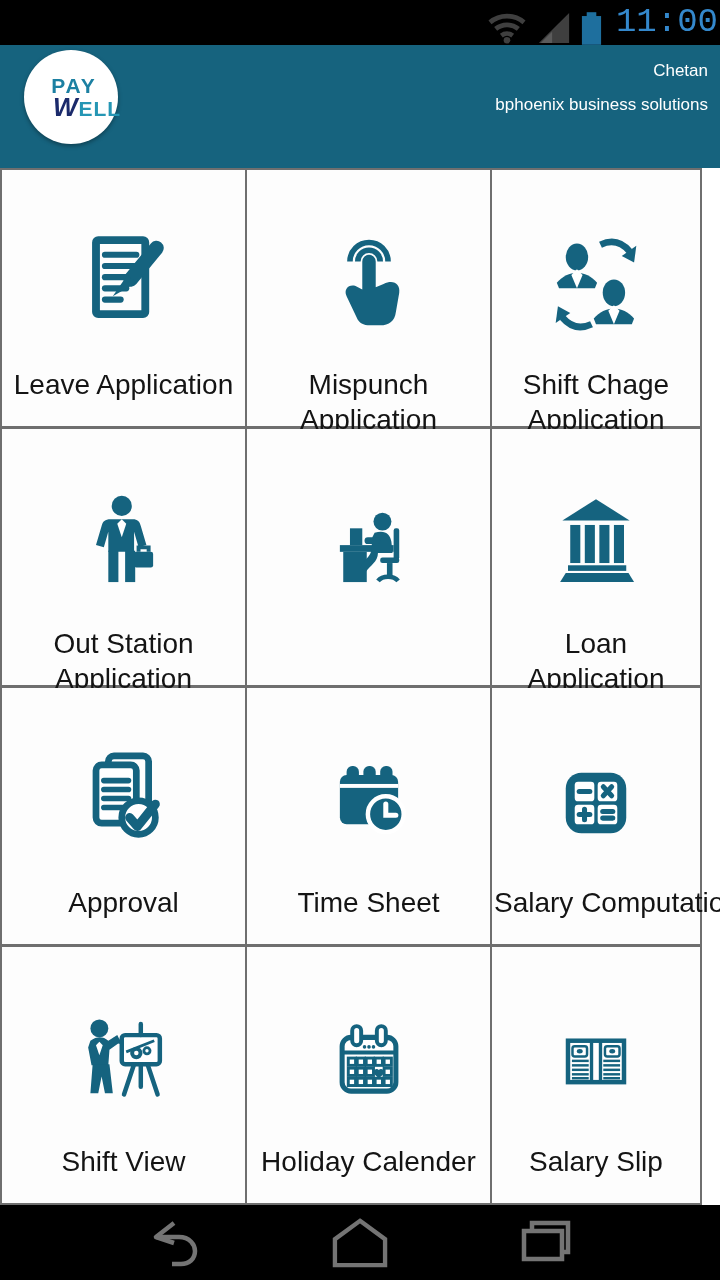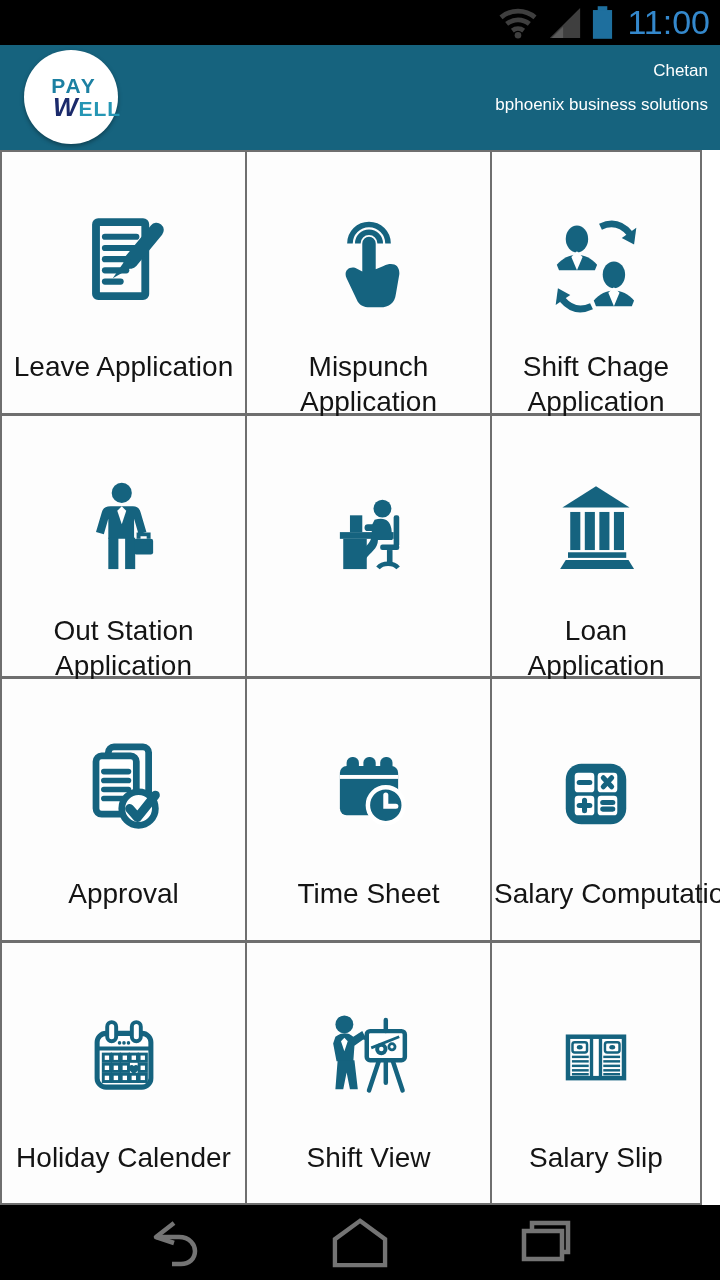--- a/index.html
+++ b/index.html
@@ -9,27 +9,27 @@
     --battery-blue:#1e6f9e;
     --grid-line:#6f6f6f;
     --nav-icon:#747474;
   }
   *{margin:0;padding:0;box-sizing:border-box;}
   html,body{width:720px;height:1280px;overflow:hidden;background:#000;
     font-family:"Liberation Sans",sans-serif;}
   .screen{width:720px;height:1280px;display:flex;flex-direction:column;background:#fff;}
 
   
-  .status-bar{height:45px;background:#000;display:flex;align-items:center;
-    justify-content:flex-end;gap:9px;padding:0 10px;flex:0 0 auto;}
+  .status-bar{height:45px;background:#000;display:flex;align-items:flex-end;
+    justify-content:flex-end;gap:9px;padding:0 2px;flex:0 0 auto;font-family:Liberation Mono, monospace;}
   .status-bar svg{display:block;}
   .status-time{color:var(--time-blue);font-size:34px;line-height:45px;margin-left:4px;}
 
   
-  .app-header{height:105px;background:var(--header-bg);position:relative;flex:0 0 auto;}
+  .app-header{height:123px;background:var(--header-bg);position:relative;flex:0 0 auto;}
   .logo-circle{position:absolute;left:24px;top:5px;width:94px;height:94px;border-radius:50%;
     background:#fff;box-shadow:0 2px 4px rgba(0,0,0,.35);display:flex;flex-direction:column;
     align-items:center;justify-content:center;line-height:1;}
   .logo-pay{color:#1c7fa0;color:#1c80a2;font-size:21px;font-weight:bold;letter-spacing:2px;margin-left:6px;}
   .logo-well{font-size:21px;font-weight:bold;letter-spacing:1px;color:#2596b4;margin-top:-2px;margin-left:32px;}
   .logo-well .logo-w{color:#1b2a6b;font-style:italic;font-size:26px;}
   .header-text{position:absolute;right:12px;top:9px;text-align:right;color:#fff;}
   .header-user{font-size:17px;line-height:34px;}
   .header-company{font-size:17px;line-height:34px;}
 
@@ -234,20 +234,45 @@
             <line x1="56.5" y1="35.5" x2="64" y2="43.5"></line>
               <line x1="64" y1="35.5" x2="56.5" y2="43.5"></line>
             <line x1="39.75" y1="55.5" x2="39.75" y2="65"></line>
               <line x1="35" y1="60.25" x2="44.5" y2="60.25"></line>
             <line x1="56" y1="57.5" x2="65" y2="57.5"></line>
               <line x1="56" y1="63.5" x2="65" y2="63.5"></line>
           </g>
         </svg>
       </div>
       <div class="cell-label nowrap">Salary Computation</div>
+    </div>
+
+    <div class="cell">
+      <div class="cell-icon">
+        <svg viewBox="0 0 100 100">
+          <line x1="40" y1="30" x2="62" y2="37" class="so" stroke-width="3.5"></line>
+          <circle cx="28" cy="20" r="8" class="fa"></circle>
+          <path d="M20 31 c6 -4 11 -4 16 0 l8 -5 3 6 -10 7 -1 14 H21 l-3 -16 Z" class="fa"></path>
+          <path d="M28 32 l3 3 -3 9 -3 -9 Z" fill="#fff"></path>
+          <path d="M22 52 l-2 26 h7 l3 -15 3 15 h7 l-3 -26 Z" class="fa"></path>
+          <rect x="48" y="26" width="34" height="26" rx="3" fill="#fff" class="so" stroke-width="4"></rect>
+          <line x1="52" y1="41" x2="77" y2="31" class="so" stroke-width="2.5"></line>
+          <circle cx="61" cy="42" r="5.5" class="fa"></circle>
+            <circle cx="61" cy="42" r="2" fill="#fff"></circle>
+          <circle cx="70.5" cy="40" r="4" class="fa"></circle>
+            <circle cx="70.5" cy="40" r="1.5" fill="#fff"></circle>
+          <g class="so" stroke-width="4" stroke-linecap="round">
+            <line x1="65" y1="16" x2="65" y2="26"></line>
+            <line x1="59" y1="52" x2="50" y2="79"></line>
+            <line x1="71" y1="52" x2="80" y2="79"></line>
+            <line x1="65" y1="52" x2="65" y2="72"></line>
+          </g>
+        </svg>
+      </div>
+      <div class="cell-label">Shift View</div>
     </div>
 
     <div class="cell">
       <div class="cell-icon">
         <svg viewBox="0 0 100 100">
           <rect x="26" y="28" width="48" height="48" rx="8" fill="#fff" class="so" stroke-width="4.5"></rect>
           <line x1="26" y1="41.5" x2="74" y2="41.5" class="so" stroke-width="3.5"></line>
           <rect x="35" y="18" width="8" height="17" rx="4" fill="#fff" class="so" stroke-width="3.5"></rect>
           <rect x="57" y="18" width="8" height="17" rx="4" fill="#fff" class="so" stroke-width="3.5"></rect>
           <circle cx="46" cy="36.5" r="1.6" class="fa"></circle>
@@ -271,45 +296,20 @@
           </g>
           <path d="M58.8 57.2 c-1.6 -1.8 -4.6 -0.6 -4.6 1.8 c0 1.9 2 3.2 4.6 5.6 c2.6 -2.4 4.6 -3.7 4.6 -5.6 c0 -2.4 -3 -3.6 -4.6 -1.8 Z" class="fa"></path>
         </svg>
       </div>
       <div class="cell-label">Holiday Calender</div>
     </div>
 
     <div class="cell">
       <div class="cell-icon">
         <svg viewBox="0 0 100 100">
-          <line x1="40" y1="30" x2="62" y2="37" class="so" stroke-width="3.5"></line>
-          <circle cx="28" cy="20" r="8" class="fa"></circle>
-          <path d="M20 31 c6 -4 11 -4 16 0 l8 -5 3 6 -10 7 -1 14 H21 l-3 -16 Z" class="fa"></path>
-          <path d="M28 32 l3 3 -3 9 -3 -9 Z" fill="#fff"></path>
-          <path d="M22 52 l-2 26 h7 l3 -15 3 15 h7 l-3 -26 Z" class="fa"></path>
-          <rect x="48" y="26" width="34" height="26" rx="3" fill="#fff" class="so" stroke-width="4"></rect>
-          <line x1="52" y1="41" x2="77" y2="31" class="so" stroke-width="2.5"></line>
-          <circle cx="61" cy="42" r="5.5" class="fa"></circle>
-            <circle cx="61" cy="42" r="2" fill="#fff"></circle>
-          <circle cx="70.5" cy="40" r="4" class="fa"></circle>
-            <circle cx="70.5" cy="40" r="1.5" fill="#fff"></circle>
-          <g class="so" stroke-width="4" stroke-linecap="round">
-            <line x1="65" y1="16" x2="65" y2="26"></line>
-            <line x1="59" y1="52" x2="50" y2="79"></line>
-            <line x1="71" y1="52" x2="80" y2="79"></line>
-            <line x1="65" y1="52" x2="65" y2="72"></line>
-          </g>
-        </svg>
-      </div>
-      <div class="cell-label">Shift View</div>
-    </div>
-
-    <div class="cell">
-      <div class="cell-icon">
-        <svg viewBox="0 0 100 100">
           <rect x="25" y="31" width="50" height="37" fill="#fff" class="so" stroke-width="4"></rect>
           <line x1="46" y1="31" x2="46" y2="68" class="so" stroke-width="3"></line>
           <line x1="54" y1="31" x2="54" y2="68" class="so" stroke-width="3"></line>
           <rect x="29" y="36" width="13" height="9" rx="2" class="sa" stroke-width="2.2"></rect>
           <ellipse cx="35.5" cy="40.5" rx="2.6" ry="2" class="fa"></ellipse>
           <rect x="58" y="36" width="13" height="9" rx="2" class="sa" stroke-width="2.2"></rect>
           <ellipse cx="64.5" cy="40.5" rx="2.6" ry="2" class="fa"></ellipse>
           <g class="so" stroke-width="2.2">
             <line x1="28.5" y1="49" x2="43.5" y2="49"></line>
               <line x1="56.5" y1="49" x2="71.5" y2="49"></line>

